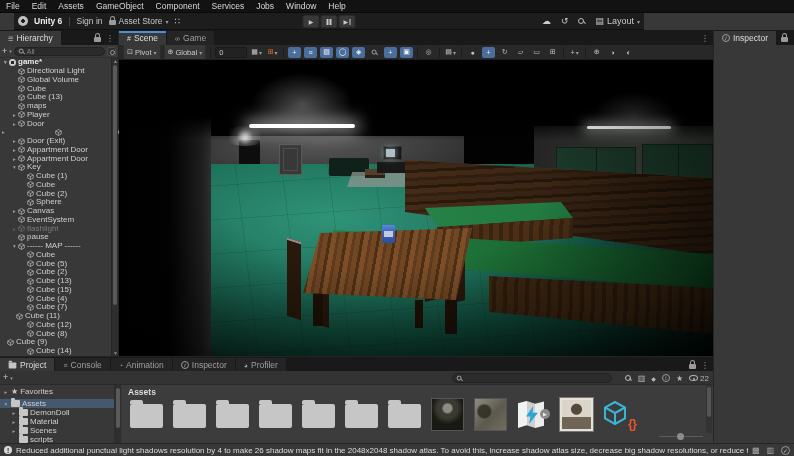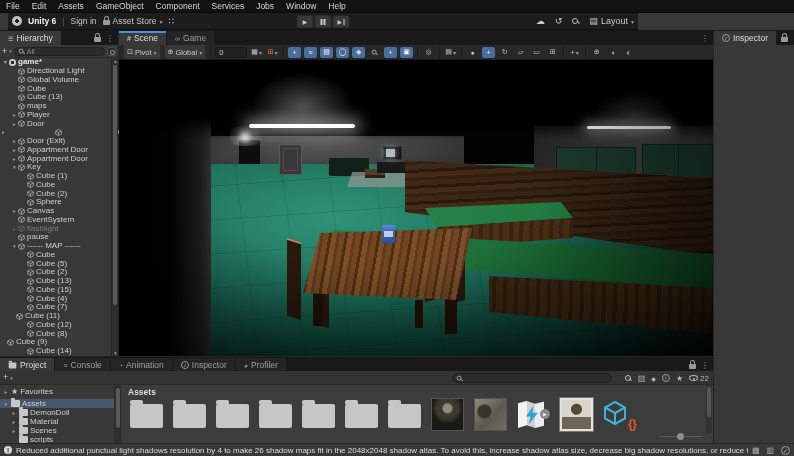--- a/index.html
+++ b/index.html
@@ -6,21 +6,21 @@
   #app{position:relative;width:794px;height:456px;background:#383838;overflow:hidden;
        font-family:"Liberation Sans",sans-serif;color:#ccc;-webkit-font-smoothing:antialiased;}
   #app *{box-sizing:border-box;}
 
   
   .menubar{position:absolute;left:0;top:0;width:794px;height:13px;background:#121212;
            display:flex;align-items:center;font-size:8.5px;color:#d8d8d8;border-bottom:1px solid #0a0a0a;}
   .menubar span{padding:0 6px;cursor:default;}
 
   
-  .toolbar{position:absolute;left:8px;top:13px;width:630px;height:17px;background:#1d1d1d;border-bottom:1px solid #101010;}
+  .toolbar{position:absolute;left:14px;top:13px;width:630px;height:17px;background:#1d1d1d;border-bottom:1px solid #101010;}
   .tb-left{position:absolute;left:4px;top:0;height:16px;display:flex;align-items:center;gap:6px;font-size:8.5px;}
   .unity-logo{width:10px;height:10px;border-radius:50%;background:radial-gradient(circle at 50% 50%,#202020 0 2px,#bfbfbf 2px 5px);display:inline-block;}
   .tb-prod{font-weight:bold;color:#eee;}
   .tb-sep{color:#555;}
   .tb-btn{display:flex;align-items:center;gap:3px;color:#c9c9c9;cursor:pointer;}
   .caret{font-size:6px;color:#999;}
   .playgroup{position:absolute;left:50%;top:2px;transform:translateX(-50%);display:flex;gap:1px;}
   .playbtn{width:17px;height:13px;background:#383838;border:1px solid #2a2a2a;border-radius:2px;
            display:flex;align-items:center;justify-content:center;color:#c8c8c8;font-size:6px;cursor:pointer;}
   .pausebars{display:flex;gap:1.5px;}

